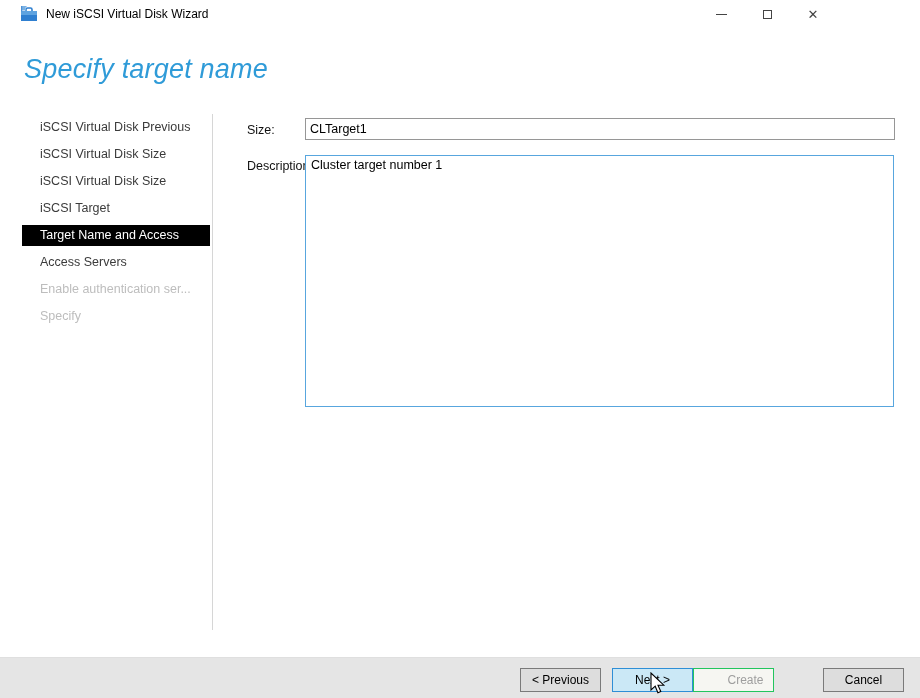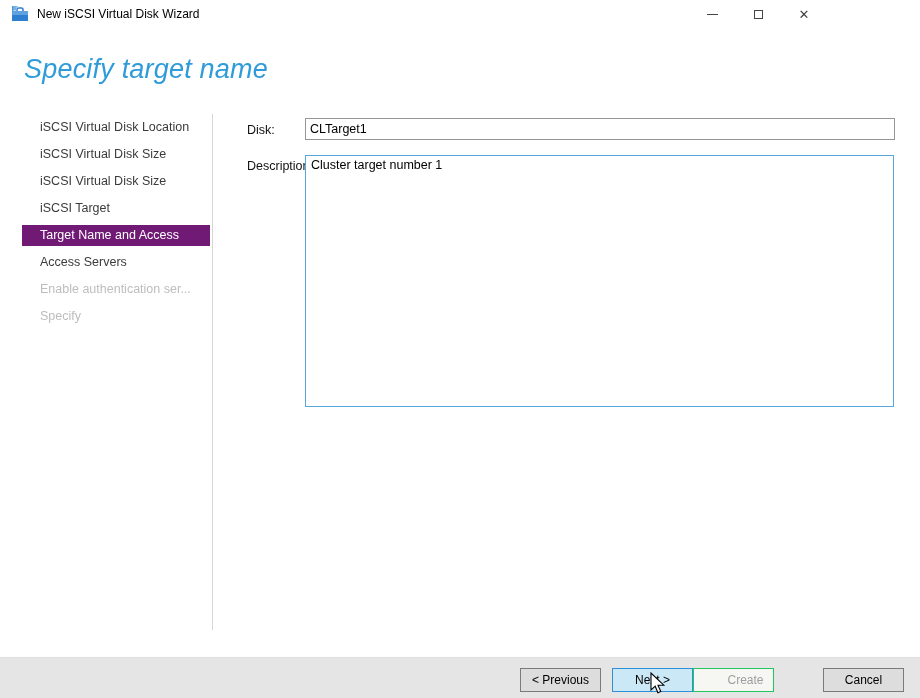--- a/index.html
+++ b/index.html
@@ -7,21 +7,21 @@
   body {
     font-family: "Liberation Sans", sans-serif;
     background: #ffffff;
     position: relative;
     overflow: hidden;
     color: #000;
   }
 
   
   .titlebar {
-    position: absolute; left: 3px; top: 0; width: 824px; height: 28px;
+    position: absolute; left: 12px; top: 0; width: 824px; height: 28px;
     background: #ffffff;
   }
   .app-icon { position: absolute; left: 8px; top: 5px; width: 18px; height: 17px; }
   .title-text {
     position: absolute; left: 34px; top: 0; height: 28px; line-height: 28px;
     font-size: 12px; color: #000;
   }
   .win-controls { position: absolute; right: 0; top: 0; height: 28px; display: flex; }
   .win-btn {
     width: 46px; height: 28px; display: flex; align-items: center; justify-content: center;
@@ -38,21 +38,21 @@
     letter-spacing: 0.2px;
     font-style: italic;
   }
 
   
   .sidebar { position: absolute; left: 22px; top: 114px; width: 188px; }
   .nav-item {
     height: 27px; line-height: 27px; padding-left: 18px;
     font-size: 12.5px; color: #3b3b3b; white-space: nowrap; overflow: hidden;
   }
-  .nav-item.selected { background: #701a75; color: #ffffff; height: 21px; line-height: 21px; margin: 3px 0; }
+  .nav-item.selected { background: #000000; color: #ffffff; height: 21px; line-height: 21px; margin: 3px 0; }
   .nav-item.disabled { color: #bdbdbd; }
 
   .v-divider {
     position: absolute; left: 212px; top: 114px; width: 1px; height: 516px;
     background: #d6d6d6;
   }
 
   
   .field-label { position: absolute; left: 247px; font-size: 12.5px; color: #111; }
   .label-name { top: 123px; }
@@ -110,33 +110,33 @@
       </div>
     <div class="win-btn">
         <span class="glyph-close">✕</span>
       </div>
   </div>
 </div>
 
 <div class="page-title">Specify target name</div>
 
 <div class="sidebar">
-  <div class="nav-item">iSCSI Virtual Disk Location</div>
+  <div class="nav-item">iSCSI Virtual Disk Previous</div>
   <div class="nav-item">iSCSI Virtual Disk Size</div>
   <div class="nav-item">iSCSI Virtual Disk Size</div>
   <div class="nav-item">iSCSI Target</div>
   <div class="nav-item selected">Target Name and Access</div>
   <div class="nav-item">Access Servers</div>
   <div class="nav-item disabled">Enable authentication ser...</div>
   <div class="nav-item disabled">Specify</div>
 </div>
 
 <div class="v-divider"></div>
 
-<label class="field-label label-name">Disk:</label>
+<label class="field-label label-name">Size:</label>
 <input class="name-input" type="text" value="CLTarget1" style="">
 
 <label class="field-label label-desc">Description:</label>
 <textarea class="desc-textarea" style="">Cluster target number 1</textarea>
 
 <div class="footer">
   <button class="btn btn-previous">&lt; Previous</button>
   <button class="btn btn-next">Next &gt;</button>
   <button class="btn btn-create" disabled="">Create</button>
   <button class="btn btn-cancel">Cancel</button>

